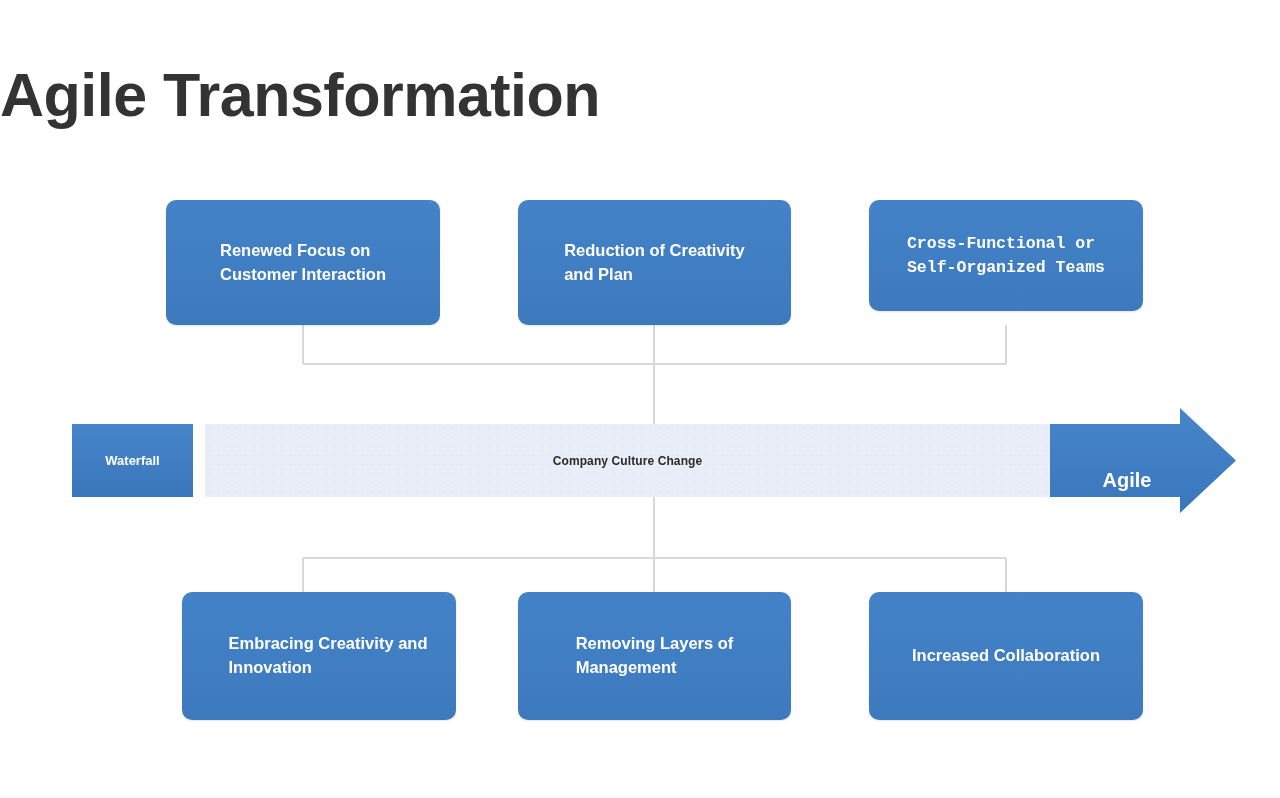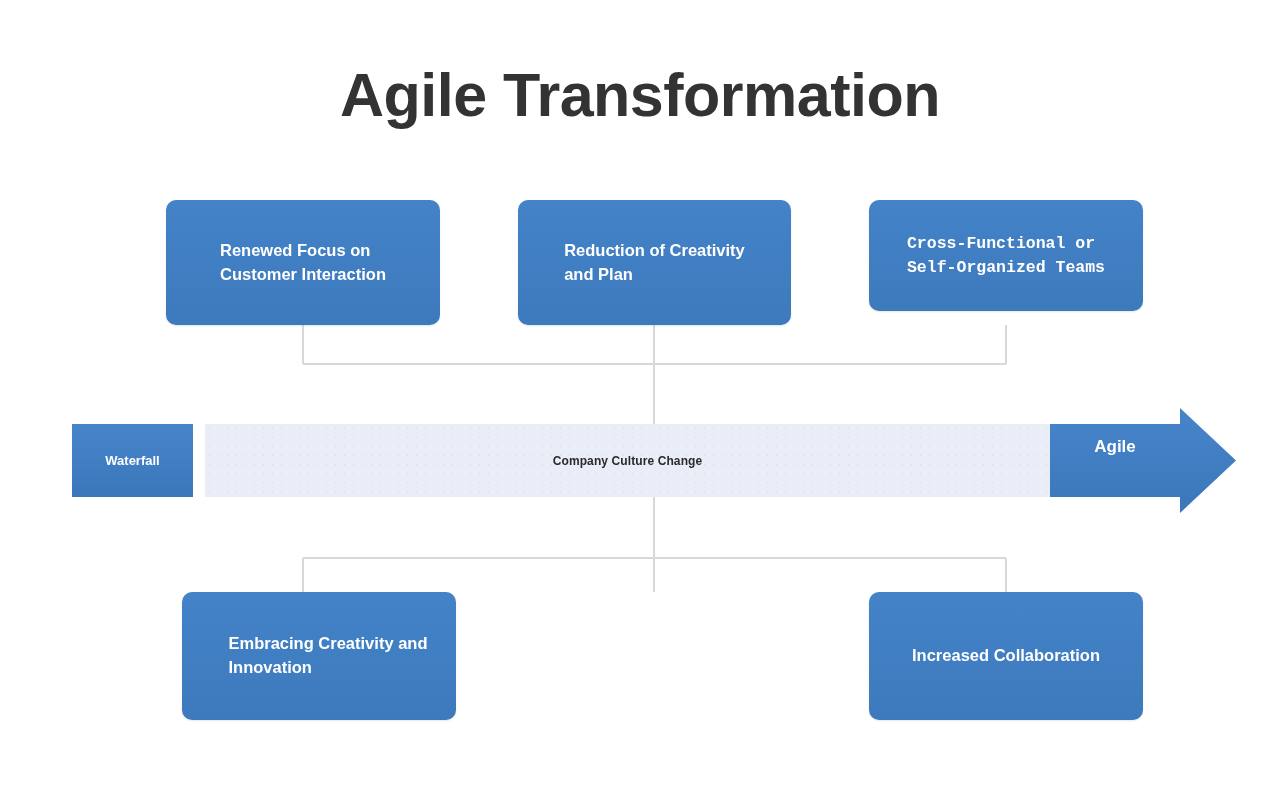--- a/index.html
+++ b/index.html
@@ -19,21 +19,20 @@
     height: 798px;
     background: #ffffff;
   }
 
   
   .title {
     position: absolute;
     left: 0;
     top: 63px;
     width: 1280px;
-    text-align: center;
     font-size: 61px;
     font-weight: 700;
     letter-spacing: -0.5px;
     color: #333333;
     line-height: 1.05;
     white-space: nowrap;
   }
 
   
   .connectors {
@@ -118,30 +117,31 @@
   .band-arrow {
     position: absolute;
     left: 1050px;
     top: 408px;
     width: 186px;
     height: 105px;
   }
   .band-arrow-label {
     position: absolute;
     left: 1050px;
-    top: 410px;
+    top: 444px;
     width: 130px;
     height: 73px;
     display: flex;
     align-items: center;
     justify-content: center;
     color: #ffffff;
-    font-size: 17px;
+    font-size: 20px;
     font-weight: 700;
     pointer-events: none;
+    padding-left: 12px;
   }
 </style>
 </head>
 <body>
 
 <div class="canvas">
 
   <div class="title">Agile Transformation</div>
 
   <svg class="connectors" width="1280" height="798" viewBox="0 0 1280 798" xmlns="http://www.w3.org/2000/svg">
@@ -183,15 +183,17 @@
         <stop offset="0%" stop-color="#4785ca"></stop>
         <stop offset="100%" stop-color="#3a76ba"></stop>
       </linearGradient>
     </defs>
     <path d="M0,16 L130,16 L130,0 L186,52.5 L130,105 L130,89 L0,89 Z" fill="url(#arrGrad)"></path>
   </svg>
   <div class="band-arrow-label">Agile</div>
 
   <div class="pbox bot-1">Embracing Creativity and
 Innovation</div>
+  <div class="pbox bot-2">Removing  Layers of
+Management</div>
   <div class="pbox bot-3">Increased Collaboration</div>
 
 </div>
 
 </body></html>

